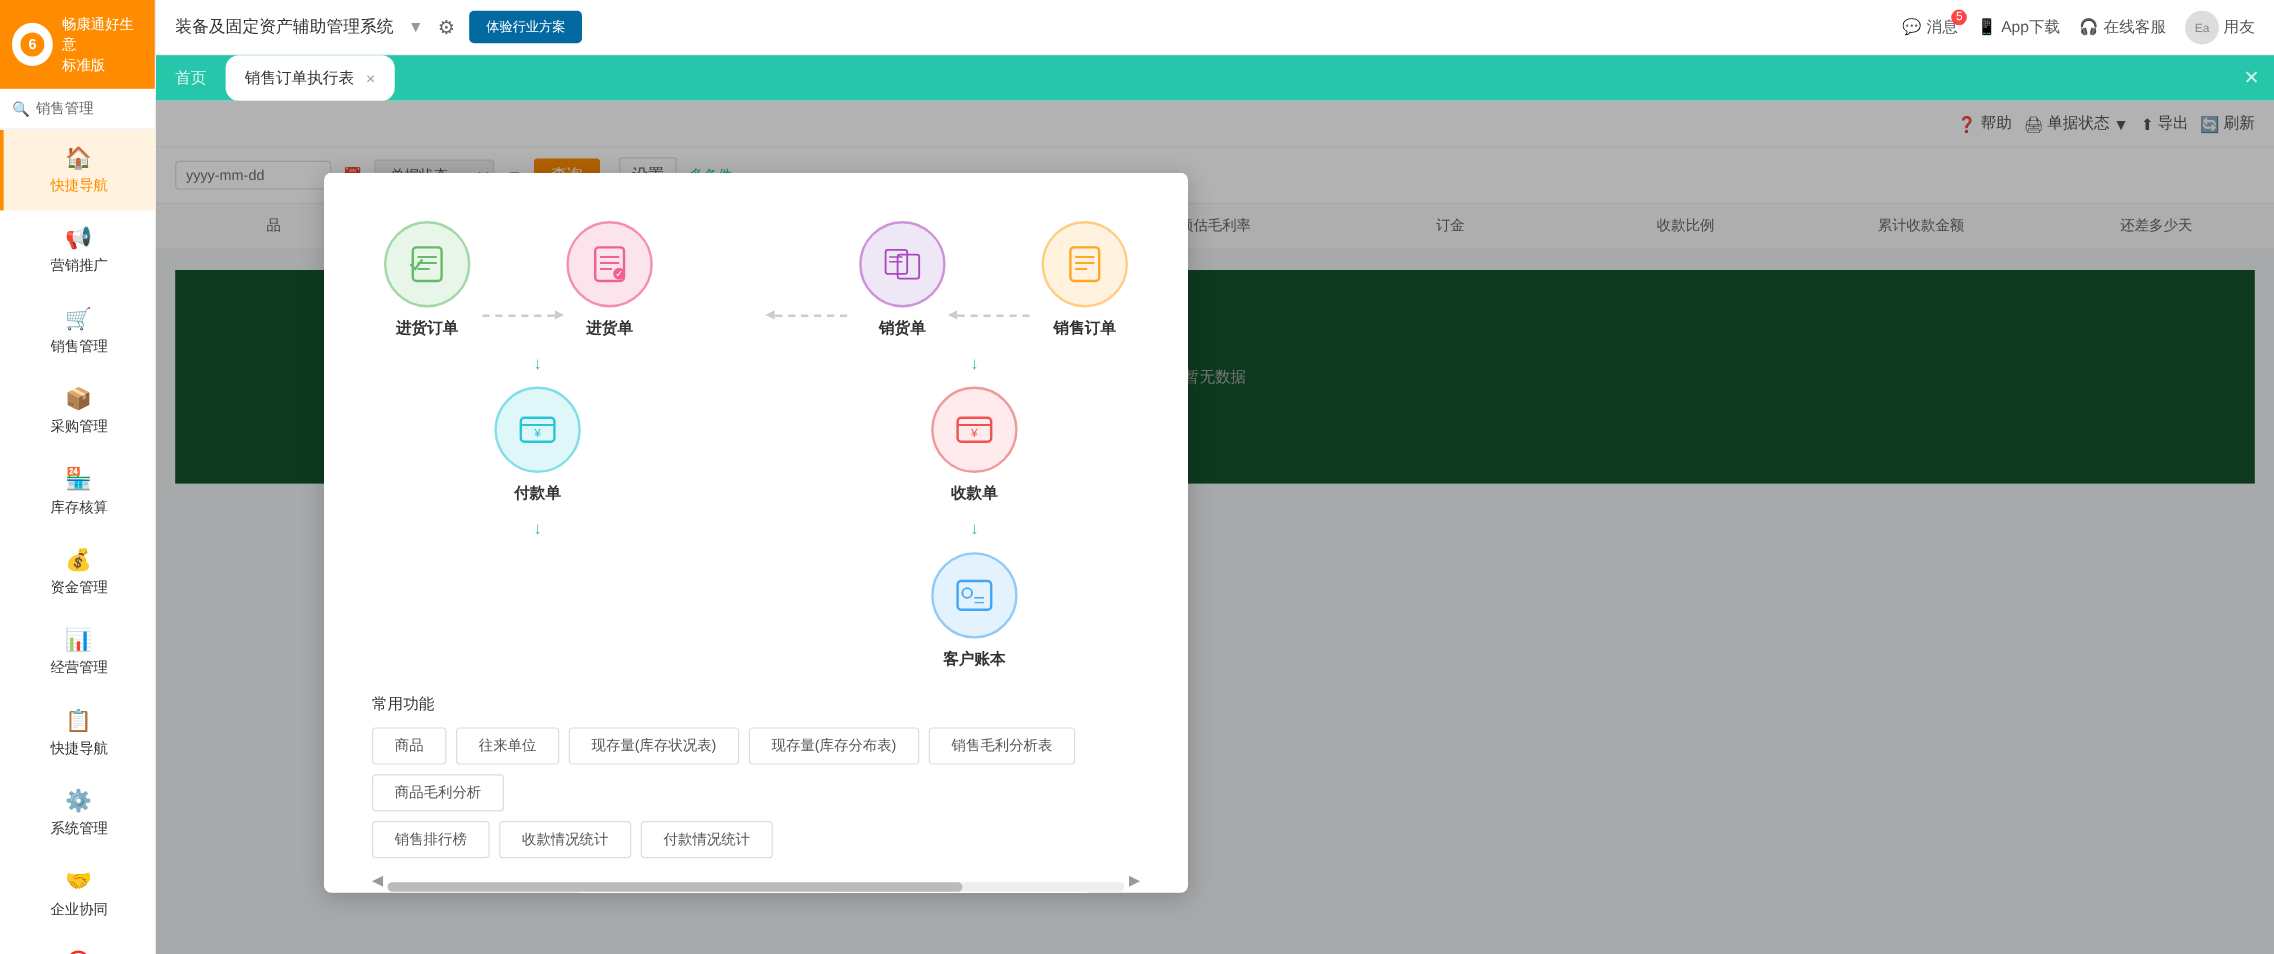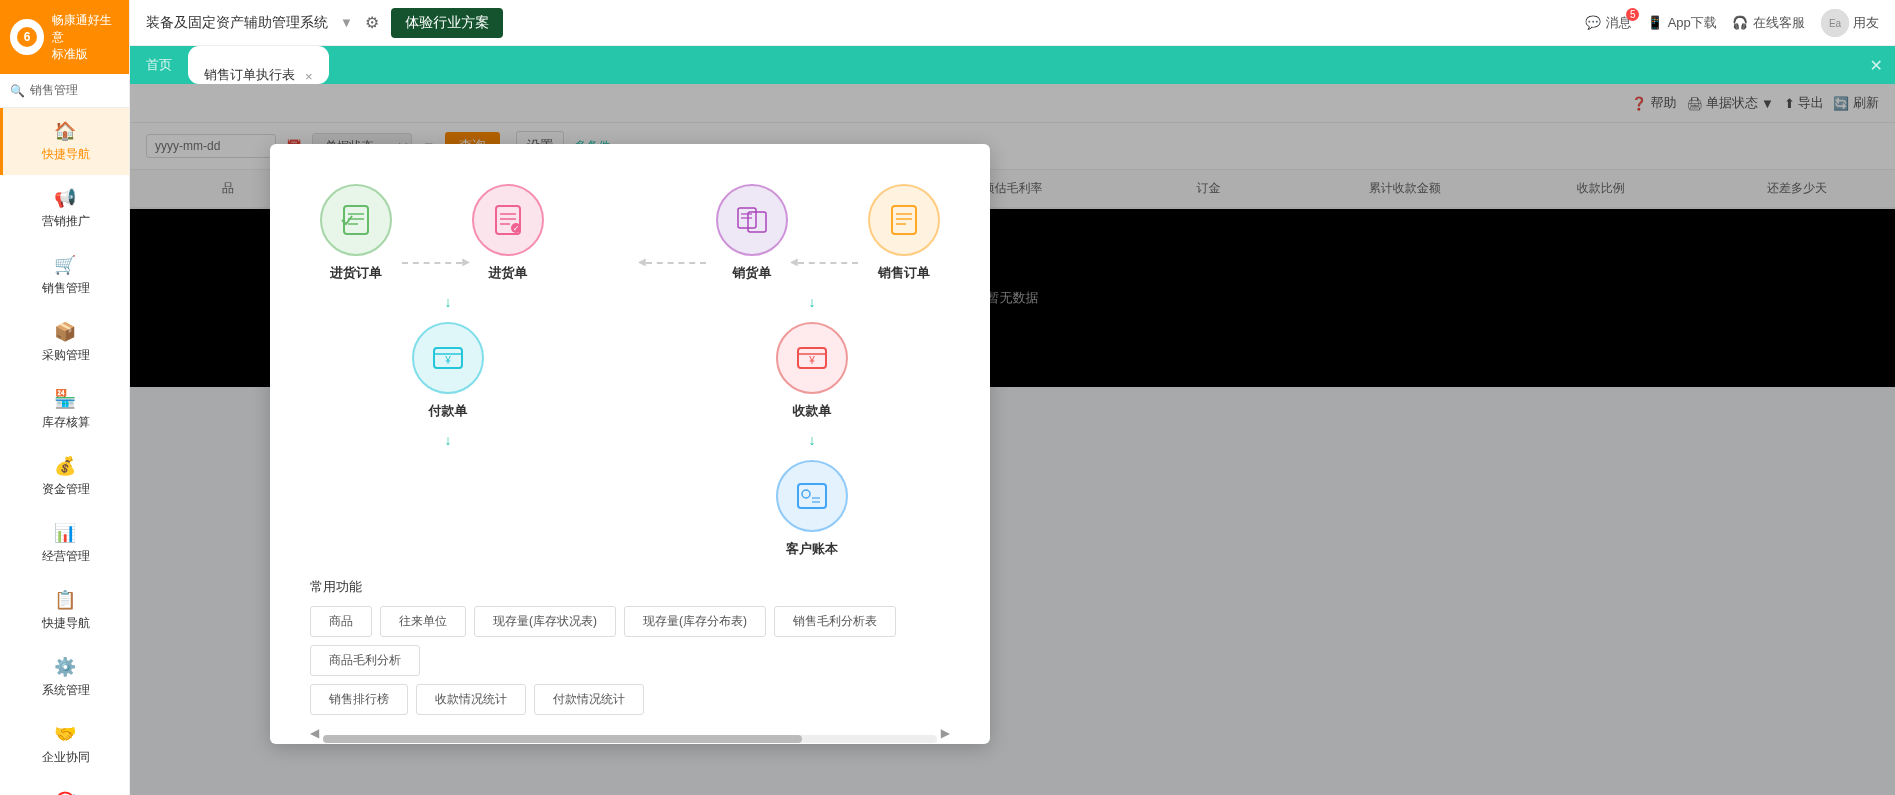--- a/index.html
+++ b/index.html
@@ -17,30 +17,30 @@
     .sidebar-nav { flex: 1; overflow-y: auto; }
     .sidebar-item { display: flex; flex-direction: column; align-items: center; padding: 12px 5px; cursor: pointer; font-size: 12px; color: #333; gap: 4px; border-left: 3px solid transparent; }
     .sidebar-item.active { background: #fff3e0; color: #ff8c00; border-left-color: #ff8c00; }
     .sidebar-item-icon { font-size: 18px; }
 
     
     .main-content { flex: 1; display: flex; flex-direction: column; overflow: hidden; }
 
     
     .topbar { height: 46px; background: #fff; display: flex; align-items: center; padding: 0 16px; border-bottom: 1px solid #eee; gap: 12px; }
-    .topbar-btn { background: #14532d; color: #fff; border: none; padding: 6px 14px; border-radius: 4px; cursor: pointer; font-size: 14px; }
+    .topbar-btn { background: #0369a1; color: #fff; border: none; padding: 6px 14px; border-radius: 4px; cursor: pointer; font-size: 11px; }
     .topbar-right { display: flex; align-items: center; gap: 16px; color: #555; font-size: 13px; }
     .topbar-right-item { display: flex; align-items: center; gap: 4px; cursor: pointer; position: relative; }
     .badge { background: #f44; color: #fff; border-radius: 8px; font-size: 10px; padding: 1px 4px; position: absolute; top: -6px; right: -8px; }
     .user-avatar { width: 28px; height: 28px; background: #ddd; border-radius: 50%; display: flex; align-items: center; justify-content: center; font-size: 11px; }
 
     
     .tabbar { height: 38px; background: #26c6aa; display: flex; align-items: center; padding: 0 0; }
     .tab-item { padding: 0 16px; height: 100%; display: flex; align-items: center; cursor: pointer; font-size: 13px; color: rgba(255,255,255,0.85); gap: 6px; border-radius: 11px; }
-    .tab-item.active { background: #fff; color: #333; align-items: flex-end; }
+    .tab-item.active { background: #fff; color: #333; }
     .tab-close-btn { margin-left: 4px; }
     .tabbar-spacer { flex: 1; }
     .tabbar-close { color: rgba(255,255,255,0.8); padding: 0 12px; font-size: 16px; cursor: pointer; }
 
     
     .page-area { flex: 1; background: #f0f2f5; position: relative; overflow: hidden; }
 
     
     .filter-bar { background: #fff; padding: 10px 16px; display: flex; align-items: center; gap: 10px; border-bottom: 1px solid #eee; }
     .filter-bar-tools { display: flex; align-items: center; gap: 10px; color: #555; font-size: 13px; margin-left: auto; }
@@ -240,27 +240,27 @@
       </div>
 
       <div style="background:#fff;margin:0 0 0 0;border-bottom:1px solid #eee;">
         <div class="table-header">
           <div class="th">品</div>
           <div class="th">商品</div>
           <div class="th">金额</div>
           <div class="th">预估毛利</div>
           <div class="th">预估毛利率</div>
           <div class="th">订金</div>
+          <div class="th">收款比例</div>
           <div class="th">累计收款金额</div>
-          <div class="th">收款比例</div>
           <div class="th">还差多少天</div>
         </div>
       </div>
 
-      <div class="no-data" style="background:#000000;margin:0;padding:80px 0;">暂无数据</div>
+      <div class="no-data" style="background:#14532d;margin:16px;padding:80px 0;">暂无数据</div>
 
       <div class="modal-overlay">
         <div class="modal">
 
           <div style="display:flex;flex-direction:column;gap:0;">
 
             <div style="display:flex;align-items:flex-end;justify-content:flex-start;gap:0;margin-bottom:0;">
 
               <div class="flow-item">
                 <div class="flow-circle circle-green">

